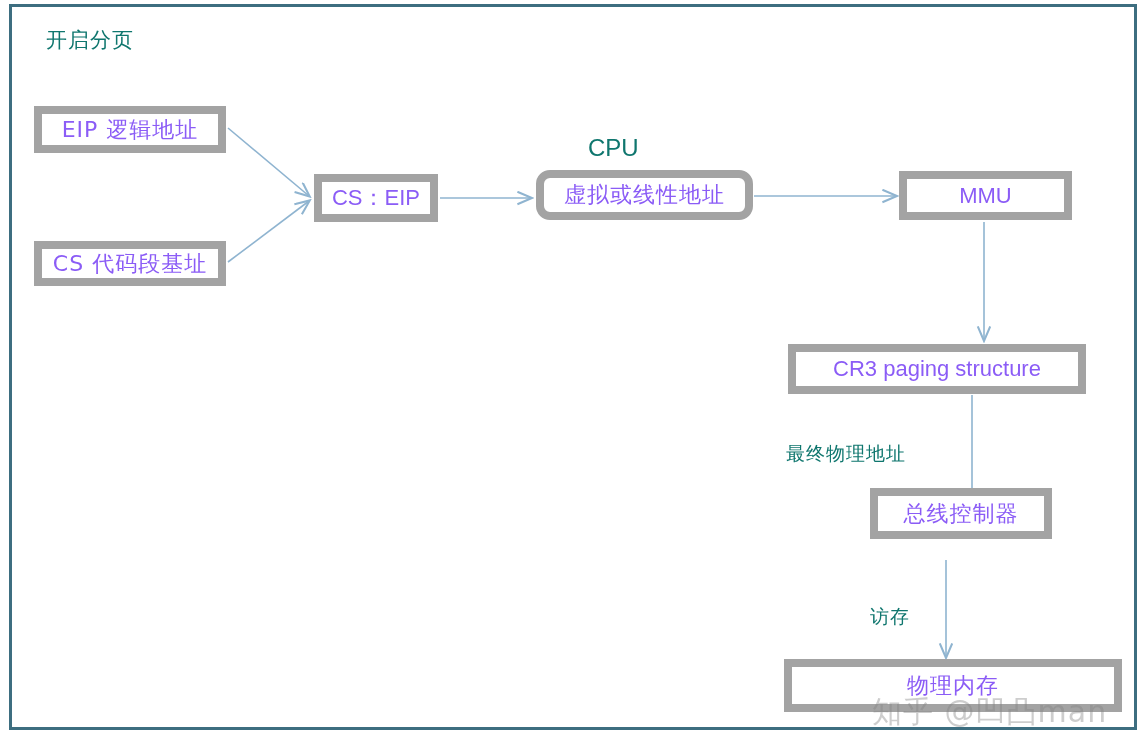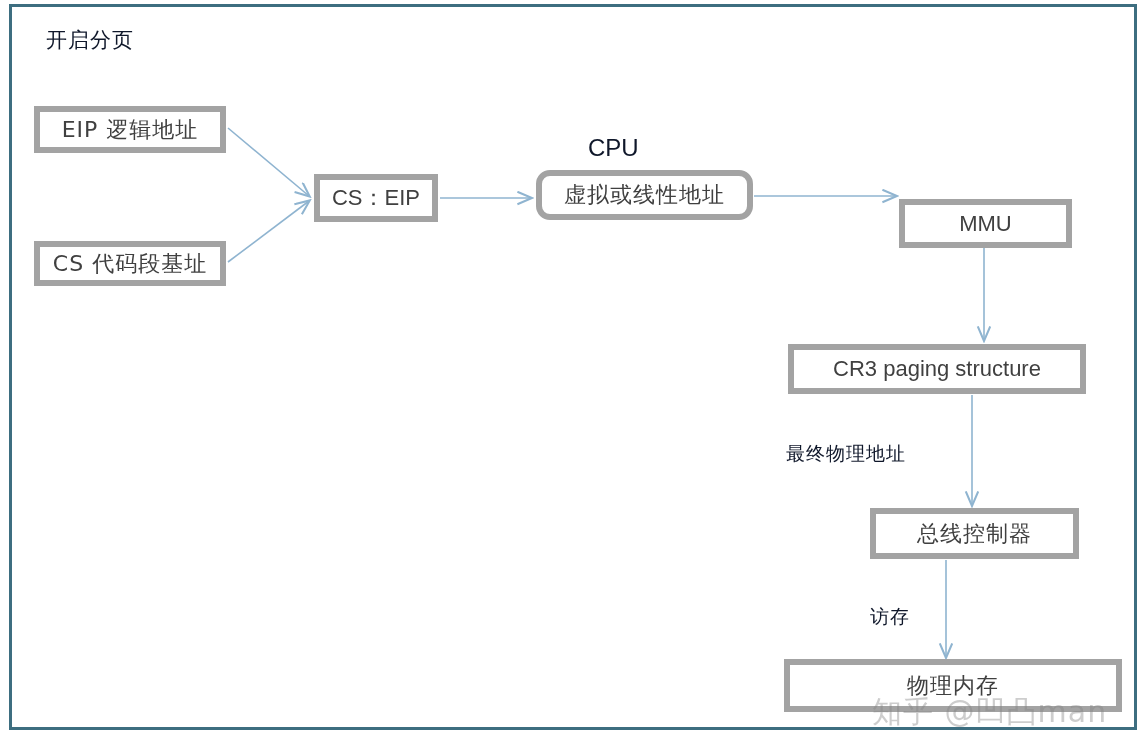--- a/index.html
+++ b/index.html
@@ -23,41 +23,41 @@
     left: 9px;
     top: 4px;
     width: 1128px;
     height: 726px;
     border: 3px solid #3d6e80;
     box-sizing: border-box;
     background: transparent;
   }
   .box {
     position: absolute;
-    border: 6px solid #a3a3a3;
+    border: 8px solid #a3a3a3;
     background: #ffffff;
     box-sizing: border-box;
     display: flex;
     align-items: center;
     justify-content: center;
-    color: #404040;
+    color: #8b5cf6;
     white-space: nowrap;
   }
   .box.cjk {
     font-family: "DejaVu Sans", "Liberation Sans", sans-serif;
     font-size: 22px;
     letter-spacing: 1px;
   }
   .box.latin {
     font-family: "Liberation Sans", "DejaVu Sans", sans-serif;
     font-size: 22px;
   }
   .label {
     position: absolute;
-    color: #0f172a;
+    color: #0f766e;
     white-space: nowrap;
     font-family: "DejaVu Sans", "Liberation Sans", sans-serif;
   }
   .title {
     font-size: 21px;
     letter-spacing: 1px;
   }
   .tag-latin {
     font-family: Liberation Sans, sans-serif;
     font-size: 24px;
@@ -119,27 +119,27 @@
   <div class="box cjk" style="left:34px; top:106px; width:192px; height:47px;">EIP 逻辑地址</div>
 
   <div class="box cjk" style="left:34px; top:241px; width:192px; height:45px;">CS 代码段基址</div>
 
   <div class="box latin" style="left:314px; top:174px; width:124px; height:48px;">CS：EIP</div>
 
   <div class="label tag-latin" style="left:588px; top:134px;">CPU</div>
 
   <div class="box cjk" style="left:536px; top:170px; width:217px; height:50px;border-radius:14px;">虚拟或线性地址</div>
 
-  <div class="box latin" style="left:899px; top:171px; width:173px; height:49px;margin-top:28px;">MMU</div>
+  <div class="box latin" style="left:899px; top:171px; width:173px; height:49px;">MMU</div>
 
   <div class="box latin" style="left:788px; top:344px; width:298px; height:50px;">CR3 paging structure</div>
 
   <div class="label tag-cjk" style="left:786px; top:441px;">最终物理地址</div>
 
-  <div class="box cjk" style="left:870px; top:508px; width:209px; height:51px;">总线控制器</div>
+  <div class="box cjk" style="left:870px; top:488px; width:182px; height:51px;">总线控制器</div>
 
   <div class="label tag-cjk" style="left:870px; top:604px;">访存</div>
 
   <div class="box cjk" style="left:784px; top:659px; width:338px; height:53px;">物理内存</div>
 
   <div class="watermark">知乎 @凹凸man</div>
 
 </div>
 
 </body></html>

